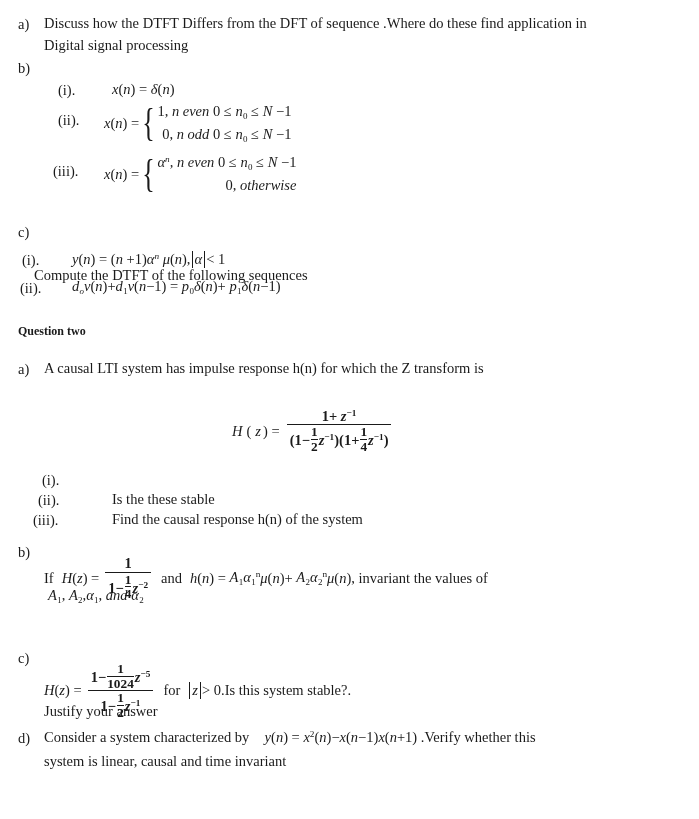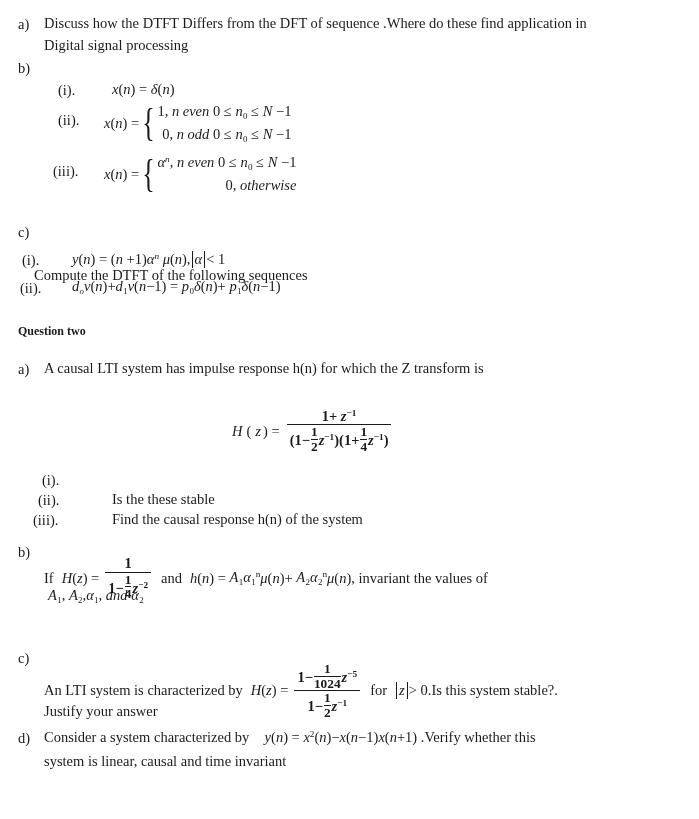--- a/index.html
+++ b/index.html
@@ -239,21 +239,20 @@
       <span class="upr">)</span>
     <span>, invariant the values of</span>
   </div>
 
   <div class="line" style="left:48px; top:588px;">
     <span class="m">A<sub class="s">1</sub></span><span class="upr">,&nbsp;</span><span class="m">A<sub class="s">2</sub></span><span class="upr">,</span><span class="m">α<sub class="s">1</sub></span><span class="upr">,</span><span class="m">&nbsp;and&nbsp;</span><span class="m">α<sub class="s">2</sub></span>
   </div>
 
   <div class="marker" style="left:18px; top:650px;">c)</div>
   <div class="line" style="left:44px; top:650px; display:flex; align-items:center;">
-    <span style="margin-right:8px;">An LTI system is characterized by</span>
     <span class="m">H</span>
       <span class="upr">(</span>
       <span class="m">z</span>
       <span class="upr" style="margin-right:4px;">)&nbsp;=</span>
     <span class="frac">
       <span class="num">
         <span class="upr">1−</span><span class="sfrac"><span class="num">1</span><span class="den">1024</span></span><span class="m">z<sup class="pn">−5</sup></span>
       </span>
       <span class="den">
         <span class="upr">1−</span><span class="sfrac"><span class="num">1</span><span class="den">2</span></span><span class="m">z<sup class="pn">−1</sup></span>

